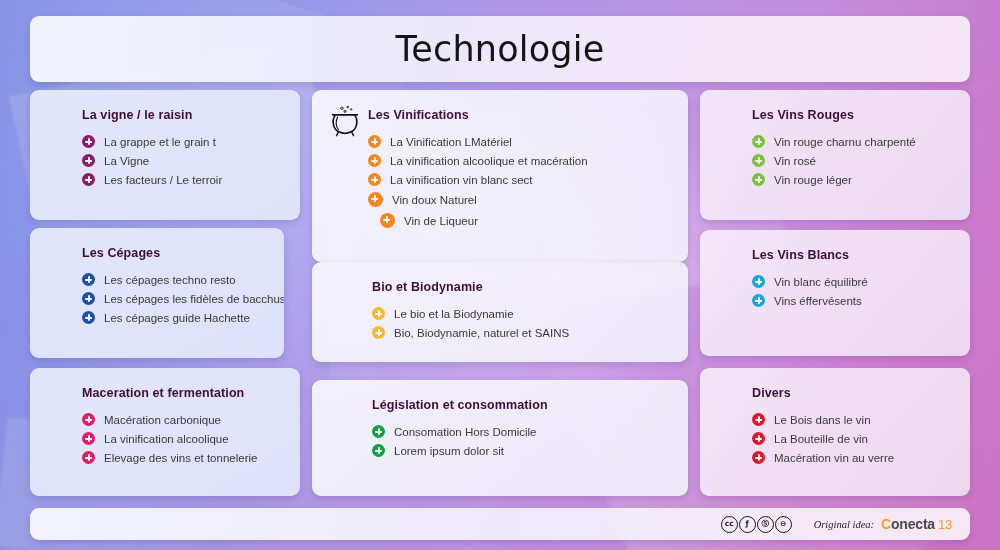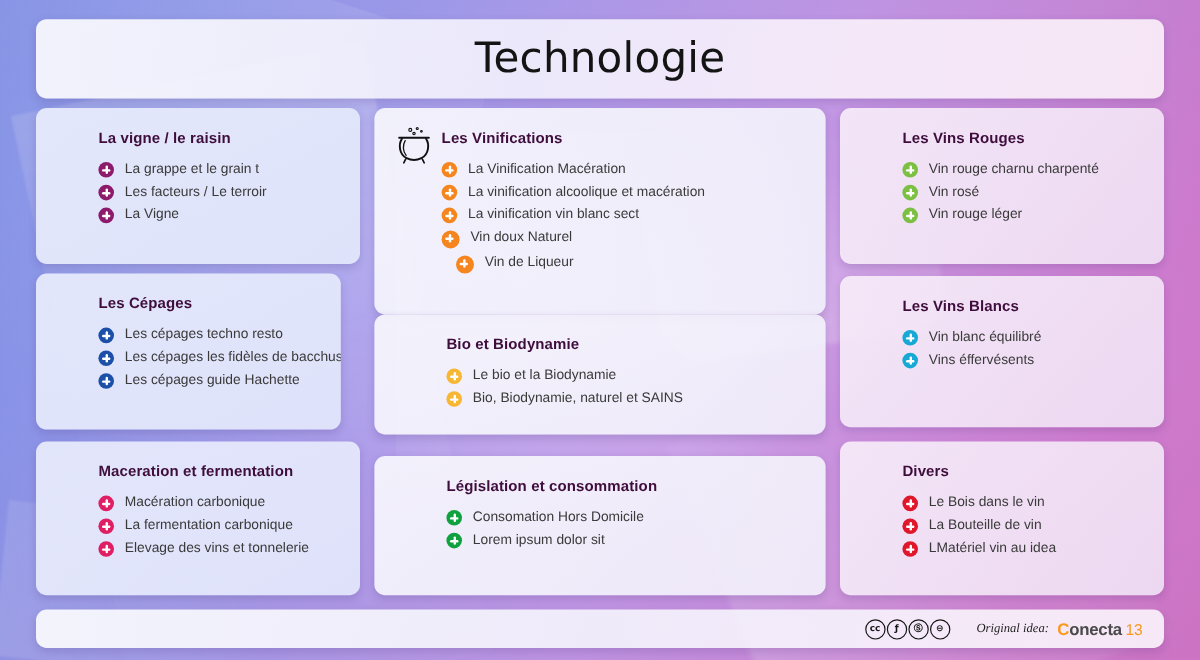--- a/index.html
+++ b/index.html
@@ -119,21 +119,21 @@
     color: #3e0d3c;
     letter-spacing: .1px;
   }
   .card-list {
     list-style: none;
     margin: 0;
     padding: 0;
   }
   .card-list li {
     display: flex;
-    align-items: flex-start;
+    align-items: center;
     margin-bottom: 6px;
   }
   .bullet {
     flex: 0 0 auto;
     width: 13px;
     height: 13px;
     border-radius: 50%;
     position: relative;
     margin-right: 9px;
   }
@@ -250,25 +250,25 @@
           <div class="card-title-row">
             <div class="card-title">La vigne / le raisin</div>
           </div>
           <ul class="card-list">
             <li>
               <span class="bullet" style="background:#8d1b6b;"></span>
               <span class="item-label">La grappe et le grain t</span>
             </li>
             <li>
               <span class="bullet" style="background:#8d1b6b;"></span>
+              <span class="item-label">La Vigne</span>
+            </li>
+            <li>
+              <span class="bullet" style="background:#8d1b6b;"></span>
               <span class="item-label">Les facteurs  /  Le terroir</span>
-            </li>
-            <li>
-              <span class="bullet" style="background:#8d1b6b;"></span>
-              <span class="item-label">La Vigne</span>
             </li>
           </ul>
         </div>
       </div>
       <div class="panel panel-left" id="card-cepages">
         <div class="card-inner">
           <div class="card-title-row">
             <div class="card-title">Les Cépages</div>
           </div>
           <ul class="card-list">
@@ -292,21 +292,21 @@
           <div class="card-title-row">
             <div class="card-title">Maceration et fermentation</div>
           </div>
           <ul class="card-list">
             <li>
               <span class="bullet" style="background:#e01e63;"></span>
               <span class="item-label">Macération carbonique</span>
             </li>
             <li>
               <span class="bullet" style="background:#e01e63;"></span>
-              <span class="item-label">La fermentation carbonique</span>
+              <span class="item-label">La vinification alcoolique</span>
             </li>
             <li>
               <span class="bullet" style="background:#e01e63;"></span>
               <span class="item-label">Elevage des vins et tonnelerie</span>
             </li>
           </ul>
         </div>
       </div>
       <div class="panel panel-mid" id="card-vinif">
 <svg class="cauldron-icon" viewBox="0 0 44 44">
@@ -320,21 +320,21 @@
   <path d="M13 37 L11 41" stroke="#111" stroke-width="1.8" stroke-linecap="round"></path>
   <path d="M31 37 L33 41" stroke="#111" stroke-width="1.8" stroke-linecap="round"></path>
 </svg>
         <div class="card-inner">
           <div class="card-title-row">
             <div class="card-title">Les Vinifications</div>
           </div>
           <ul class="card-list">
             <li>
               <span class="bullet" style="background:#f5851f;"></span>
-              <span class="item-label">La Vinification  Macération</span>
+              <span class="item-label">La Vinification  LMatériel</span>
             </li>
             <li>
               <span class="bullet" style="background:#f5851f;"></span>
               <span class="item-label">La vinification alcoolique et macération</span>
             </li>
             <li>
               <span class="bullet" style="background:#f5851f;"></span>
               <span class="item-label">La vinification vin blanc sect</span>
             </li>
             <li>
@@ -429,21 +429,21 @@
             <li>
               <span class="bullet" style="background:#e0172b;"></span>
               <span class="item-label">Le Bois dans le vin</span>
             </li>
             <li>
               <span class="bullet" style="background:#e0172b;"></span>
               <span class="item-label">La Bouteille de vin</span>
             </li>
             <li>
               <span class="bullet" style="background:#e0172b;"></span>
-              <span class="item-label">LMatériel vin au idea</span>
+              <span class="item-label">Macération vin au verre</span>
             </li>
           </ul>
         </div>
       </div>
     </div>
 
   <div class="panel" id="footer">
     <div id="cc-icons">
         <div class="cc-badge">cc</div>
         <div class="cc-badge">ƒ</div>

